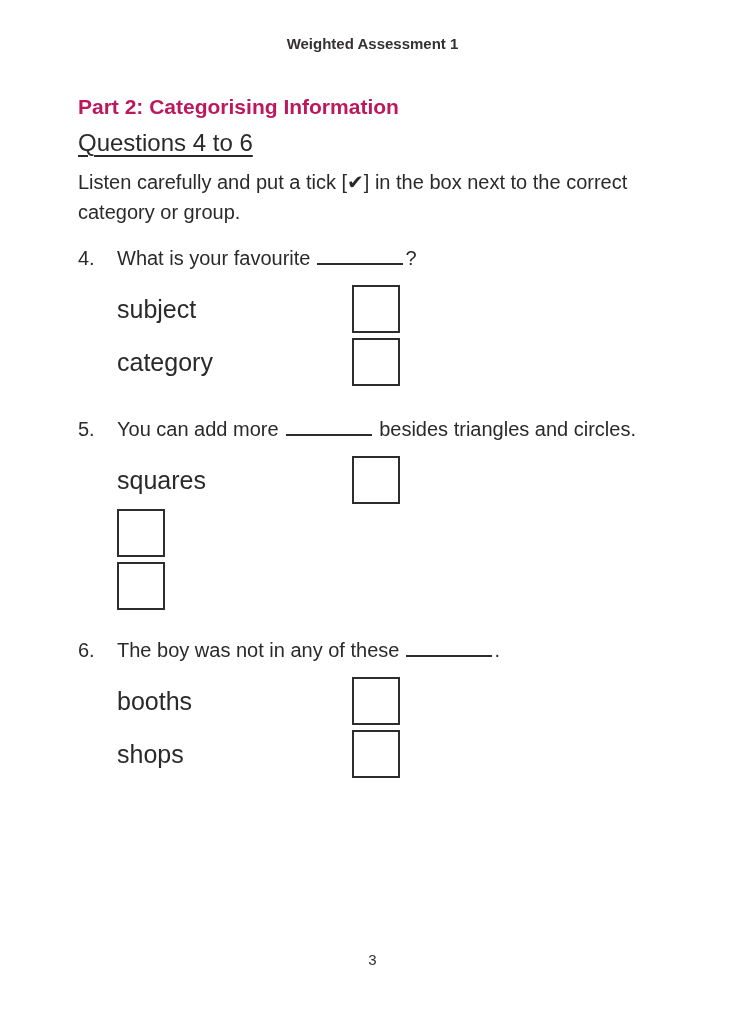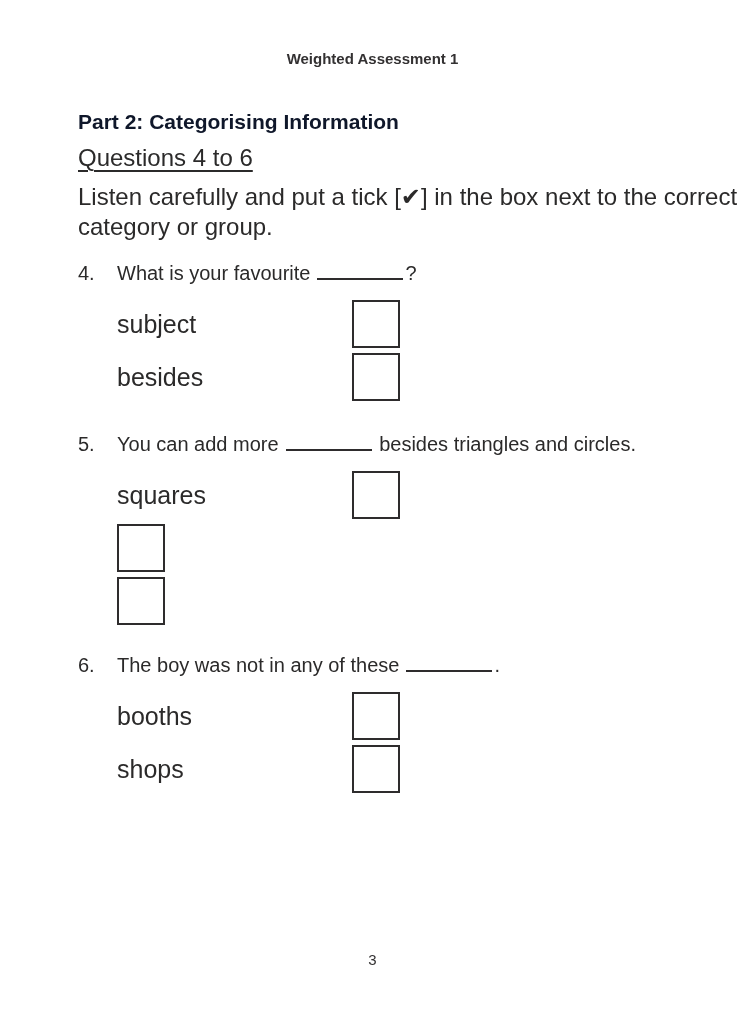--- a/index.html
+++ b/index.html
@@ -10,49 +10,49 @@
     font-family: "Liberation Sans", "DejaVu Sans", sans-serif;
     color: #2b2a2a;
   }
   .page {
     position: relative;
     width: 745px; height: 1024px;
     background: #ffffff;
     overflow: hidden;
   }
   .running-header {
-    padding-top: 50px;
+    padding-top: 35px;
     text-align: center;
     font-size: 15px;
     font-weight: 700;
     line-height: 17px;
     color: #333132;
   }
   .content { margin: 0 58px 0 78px; }
   .part-title {
     margin: 42px 0 0 0;
     font-size: 21px;
     font-weight: 700;
     line-height: 26px;
-    color: #0f172a;
+    color: #be185d;
     white-space: nowrap;
   }
   .questions-range {
     margin: 10px 0 0 0;
     font-size: 24px;
     font-weight: 400;
     line-height: 26px;
     text-decoration: underline;
     text-decoration-thickness: 1.5px;
     text-underline-offset: 4px;
     white-space: nowrap;
   }
   .instruction {
     margin: 11px 0 0 0;
-    font-size: 24px;
+    font-size: 20px;
     line-height: 30px;
   }
   .instruction span { white-space: nowrap; }
   .question.q4 { margin-top: 18px; }
   .question.q5 { margin-top: 30px; }
   .question.q6 { margin-top: 27px; }
   .q-row {
     display: flex;
     line-height: 26px;
     font-size: 20px;
@@ -114,21 +114,21 @@
       <div class="q-row">
         <span class="q-num">4.</span>
         <span class="q-text"><span>What is your favourite</span><span class="blank"></span><span>?</span></span>
       </div>
       <div class="options">
         <div class="option-row">
           <span class="opt-label">subject</span>
           <span class="checkbox"></span>
         </div>
         <div class="option-row">
-          <span class="opt-label">besides</span>
+          <span class="opt-label">category</span>
           <span class="checkbox"></span>
         </div>
       </div>
     </section>
 
     <section class="question q5">
       <div class="q-row">
         <span class="q-num">5.</span>
         <span class="q-text"><span>You can add more</span><span class="blank"></span><span> besides triangles and circles.</span></span>
       </div>

